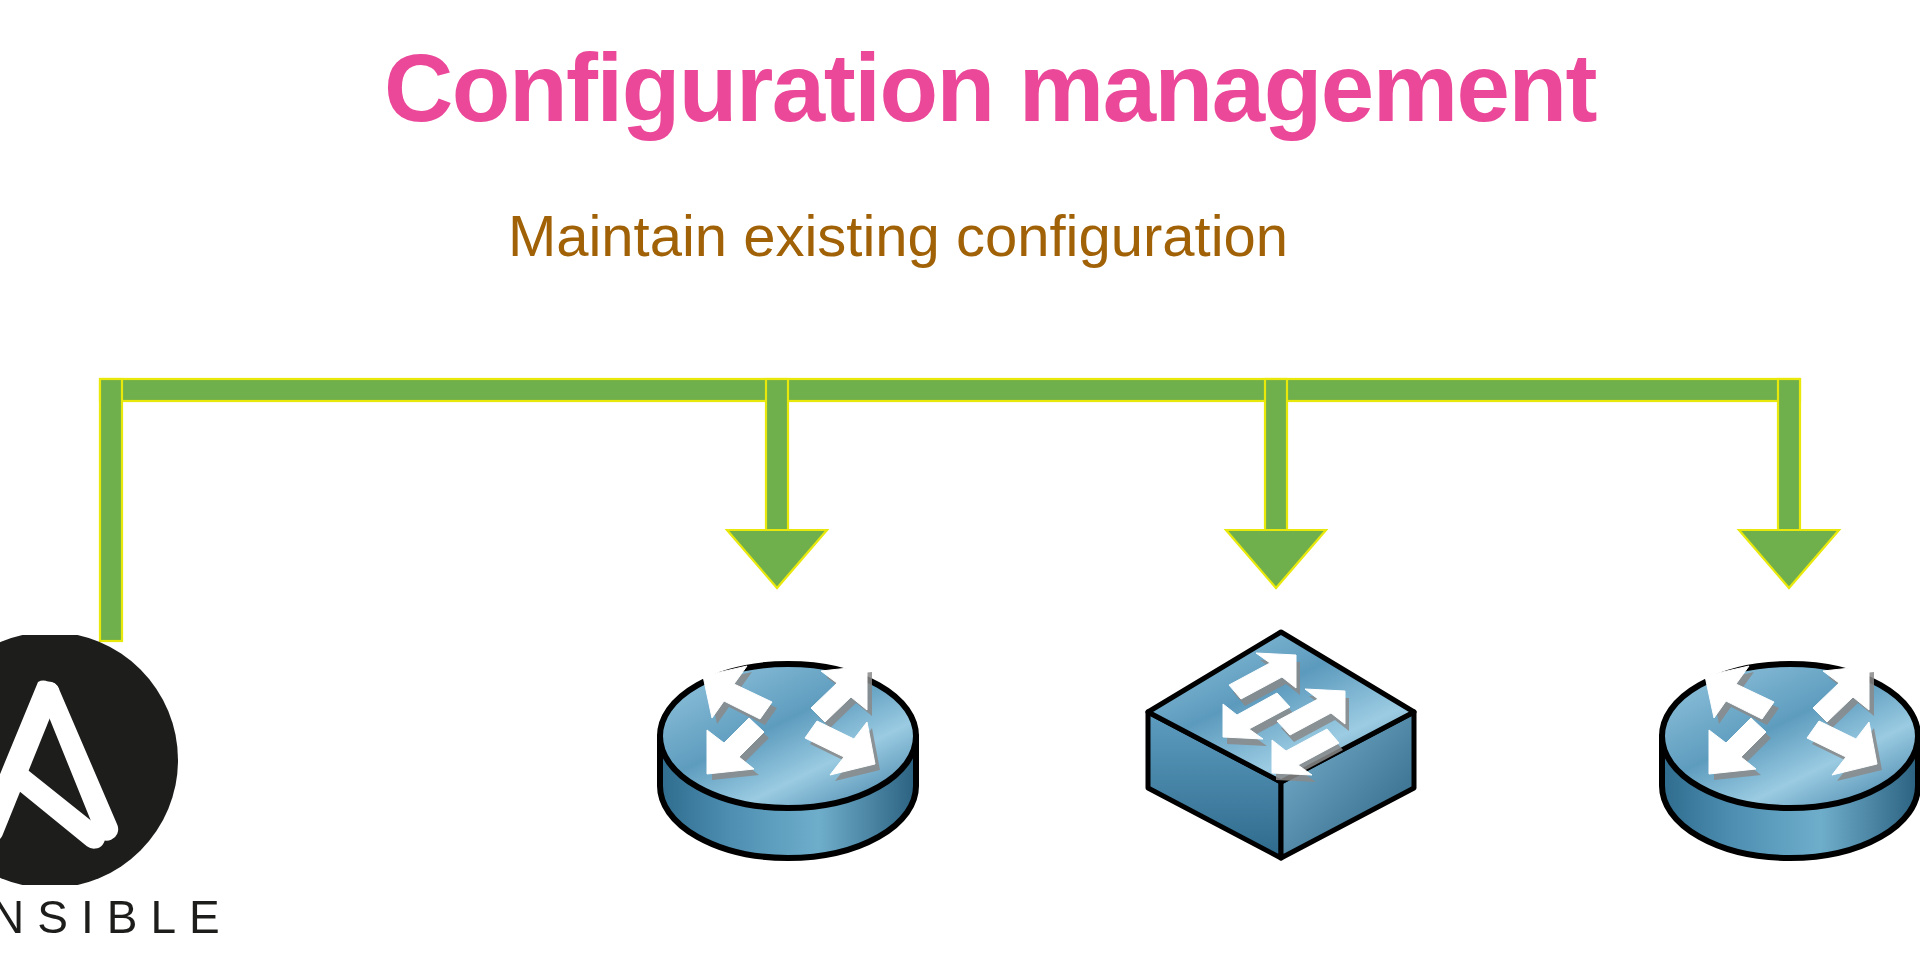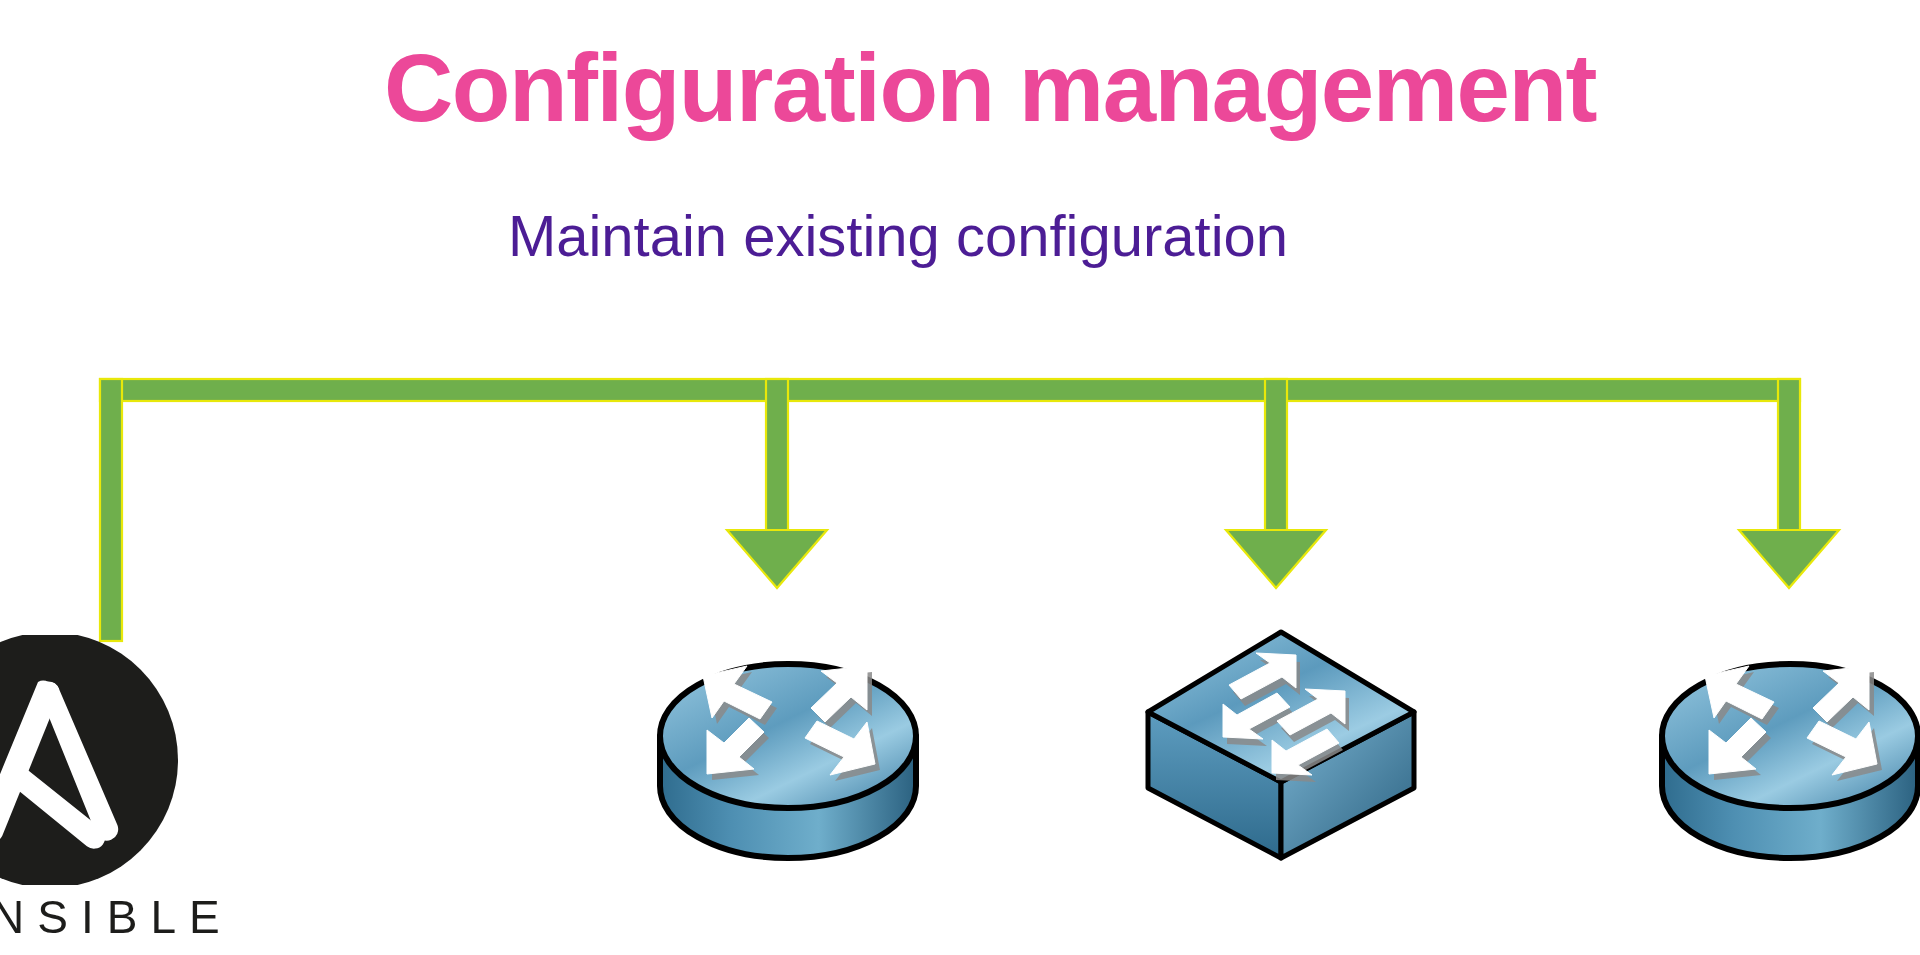--- a/index.html
+++ b/index.html
@@ -42,21 +42,21 @@
   }
   .subtitle {
     position: absolute;
     left: 0;
     top: 200px;
     width: 1796px;
     text-align: center;
     font-size: 58px;
     font-weight: 400;
     letter-spacing: 0px;
-    color: #4c1d95;
+    color: #a16207;
     line-height: 1.25;
     white-space: nowrap;
   }
 
   
   .connector-layer {
     position: absolute;
     left: 0;
     top: 0;
     width: 1920px;

